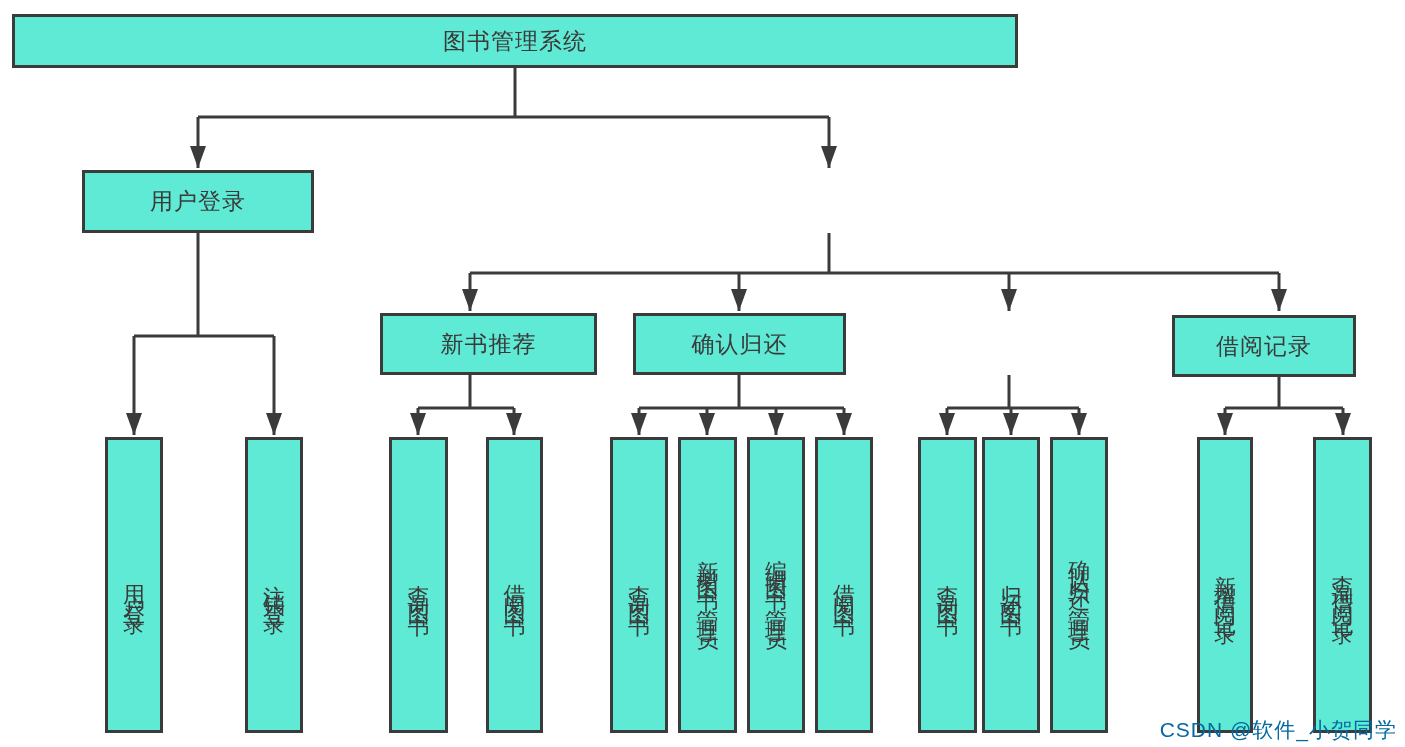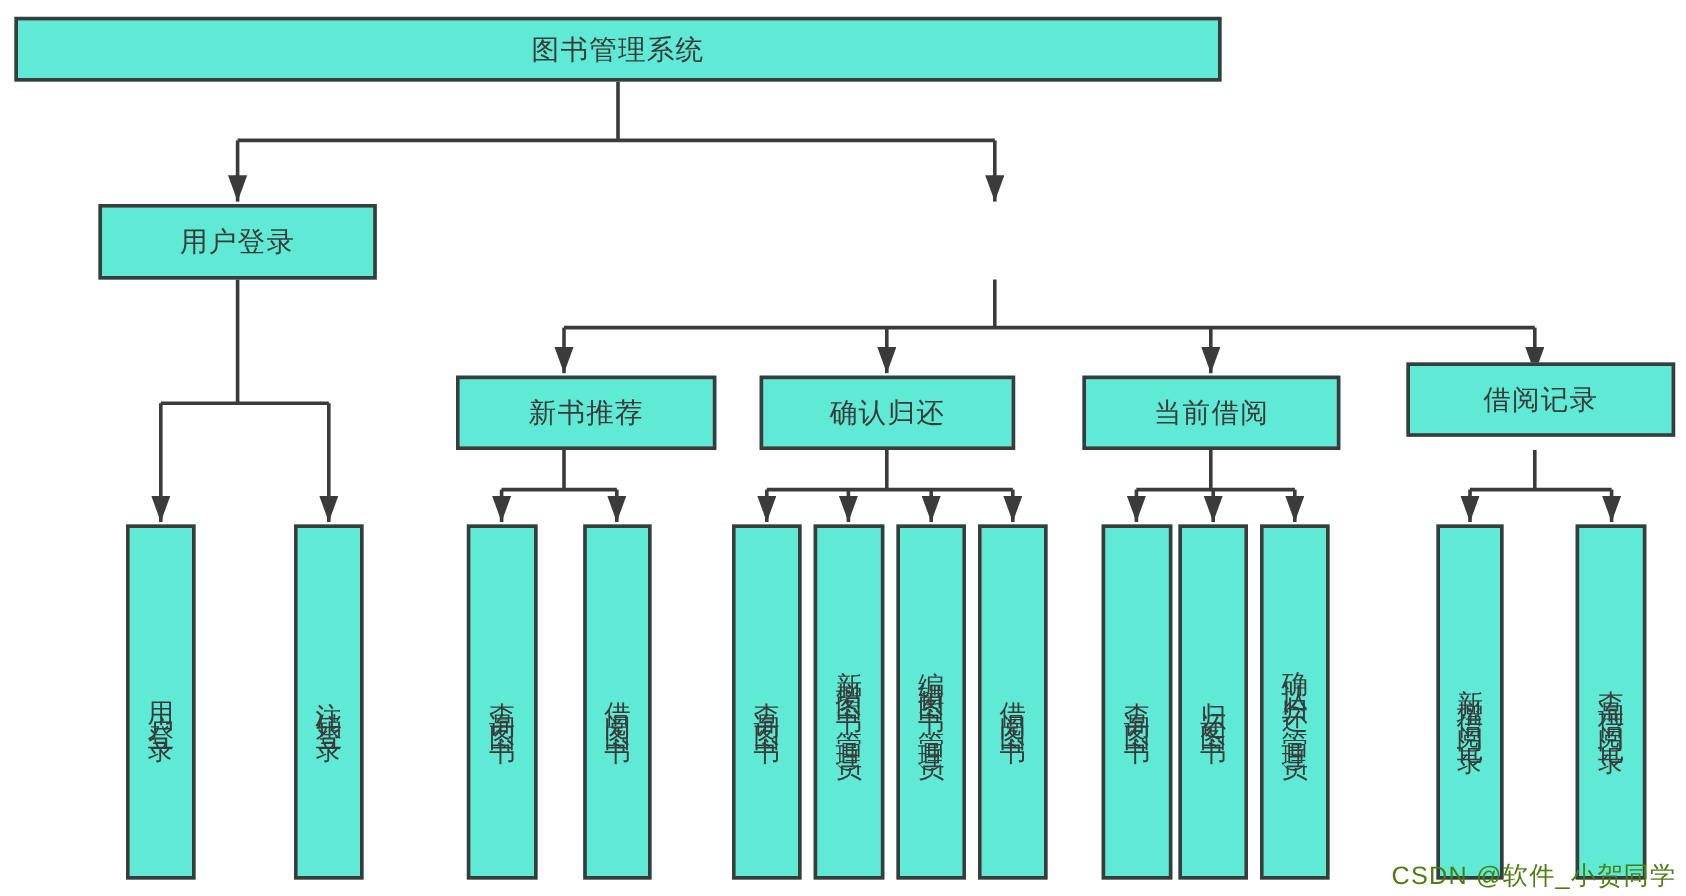--- a/index.html
+++ b/index.html
@@ -31,21 +31,21 @@
     font-size:22px;
     letter-spacing:10px;
     line-height:1;
     padding-top:4px;
   }
   .watermark {
     position:absolute;
     right:8px;
     bottom:3px;
     font-size:21px;
-    color:#4d7c0f;
+    color:#0369a1;
     letter-spacing:1px;
     z-index:5;
     white-space:nowrap;
   }
 </style>
 </head>
 <body>
 
 <div id="canvas">
 
@@ -86,22 +86,21 @@
       <line x1="1343" y1="408" x2="1343" y2="435" marker-end="url(#arr)"></line>
     </g>
   </svg>
 
   <div class="box" style="left:12px;top:14px;width:1006px;height:54px">图书管理系统</div>
 
   <div class="box" style="left:82px;top:170px;width:232px;height:63px">用户登录</div>
 
   <div class="box" style="left:380px;top:313px;width:217px;height:62px">新书推荐</div>
   <div class="box" style="left:633px;top:313px;width:213px;height:62px">确认归还</div>
-  <div class="box" style="left:902px;top:313px;width:215px;height:62px">当前借阅</div>
-  <div class="box" style="left:1172px;top:302px;width:224px;height:62px">借阅记录</div>
+  <div class="box" style="left:1172px;top:315px;width:184px;height:62px">借阅记录</div>
 
   <div class="box vbox" style="left:105px;top:437px;width:58px;height:296px">用户登录</div>
   <div class="box vbox" style="left:245px;top:437px;width:58px;height:296px">注销登录</div>
 
   <div class="box vbox" style="left:389px;top:437px;width:59px;height:296px">查询图书</div>
   <div class="box vbox" style="left:486px;top:437px;width:57px;height:296px">借阅图书</div>
 
   <div class="box vbox" style="left:610px;top:437px;width:58px;height:296px">查询图书</div>
   <div class="box vbox" style="left:678px;top:437px;width:59px;height:296px">新增图书（管理员）</div>
   <div class="box vbox" style="left:747px;top:437px;width:58px;height:296px">编辑图书（管理员）</div>

